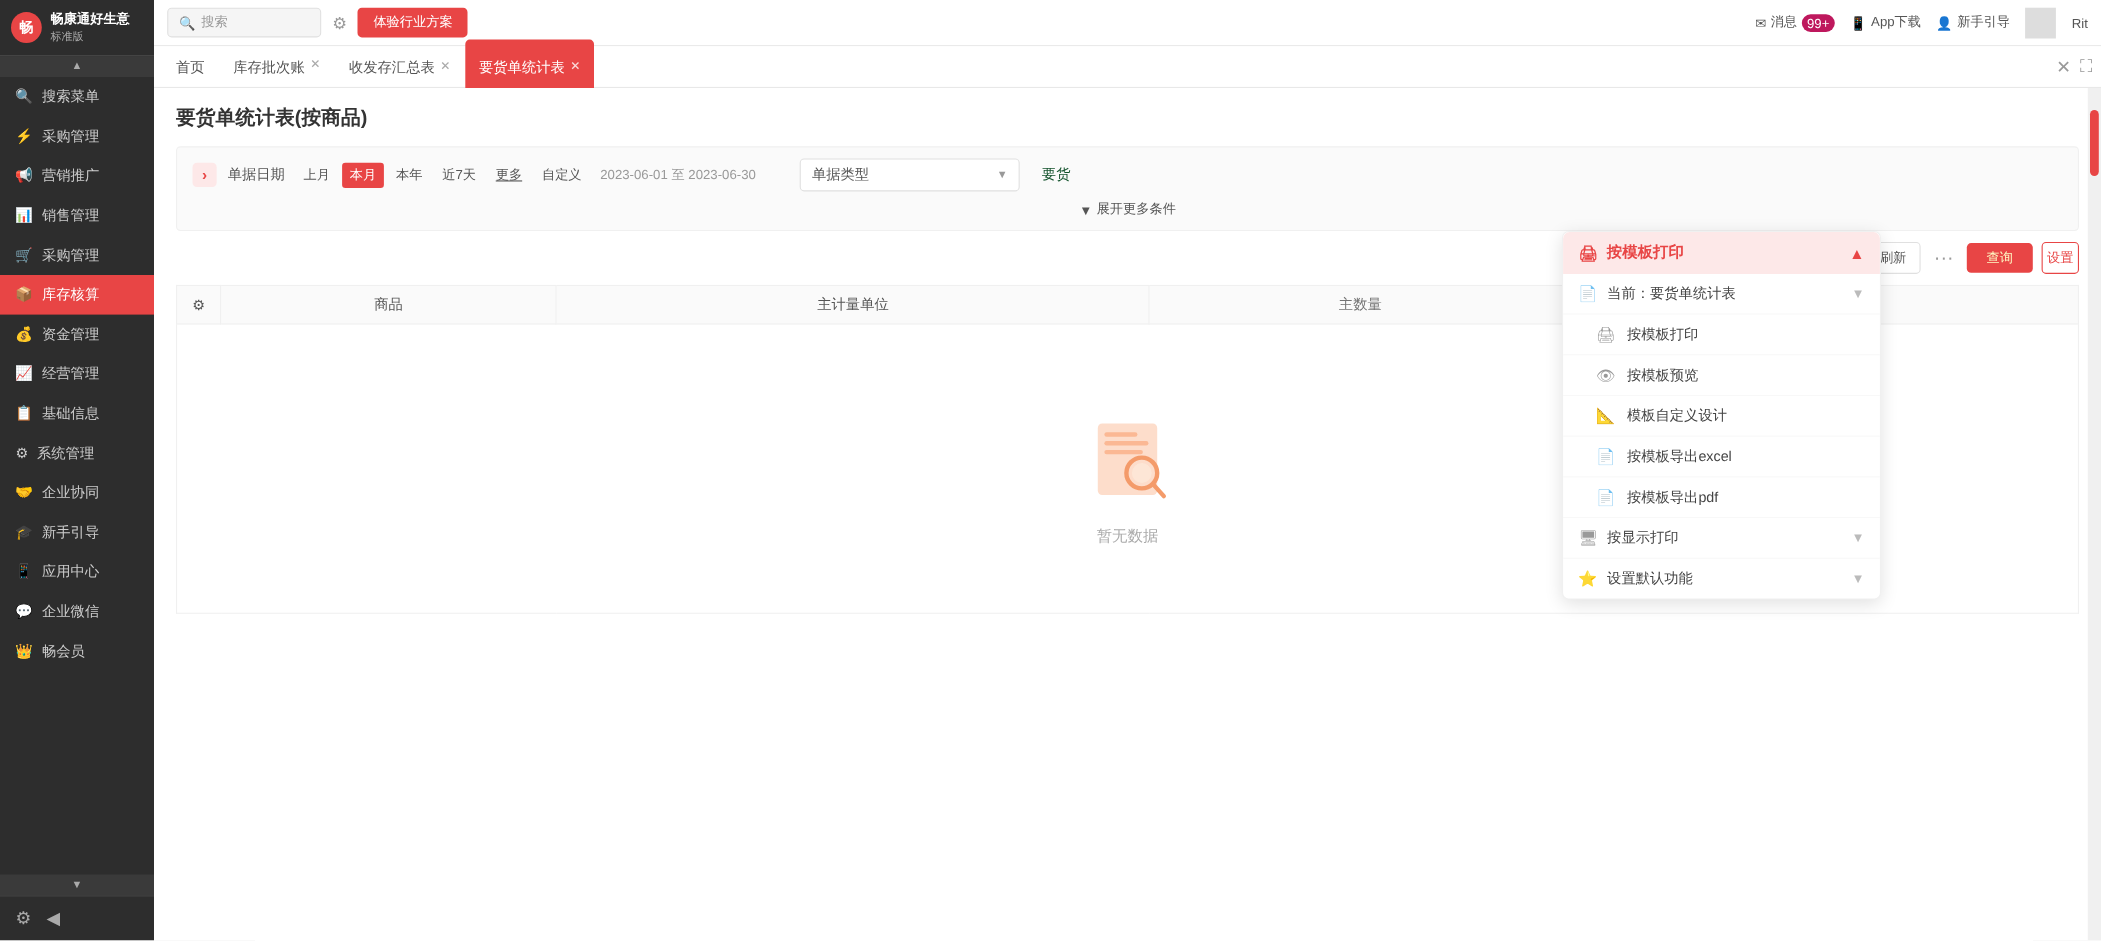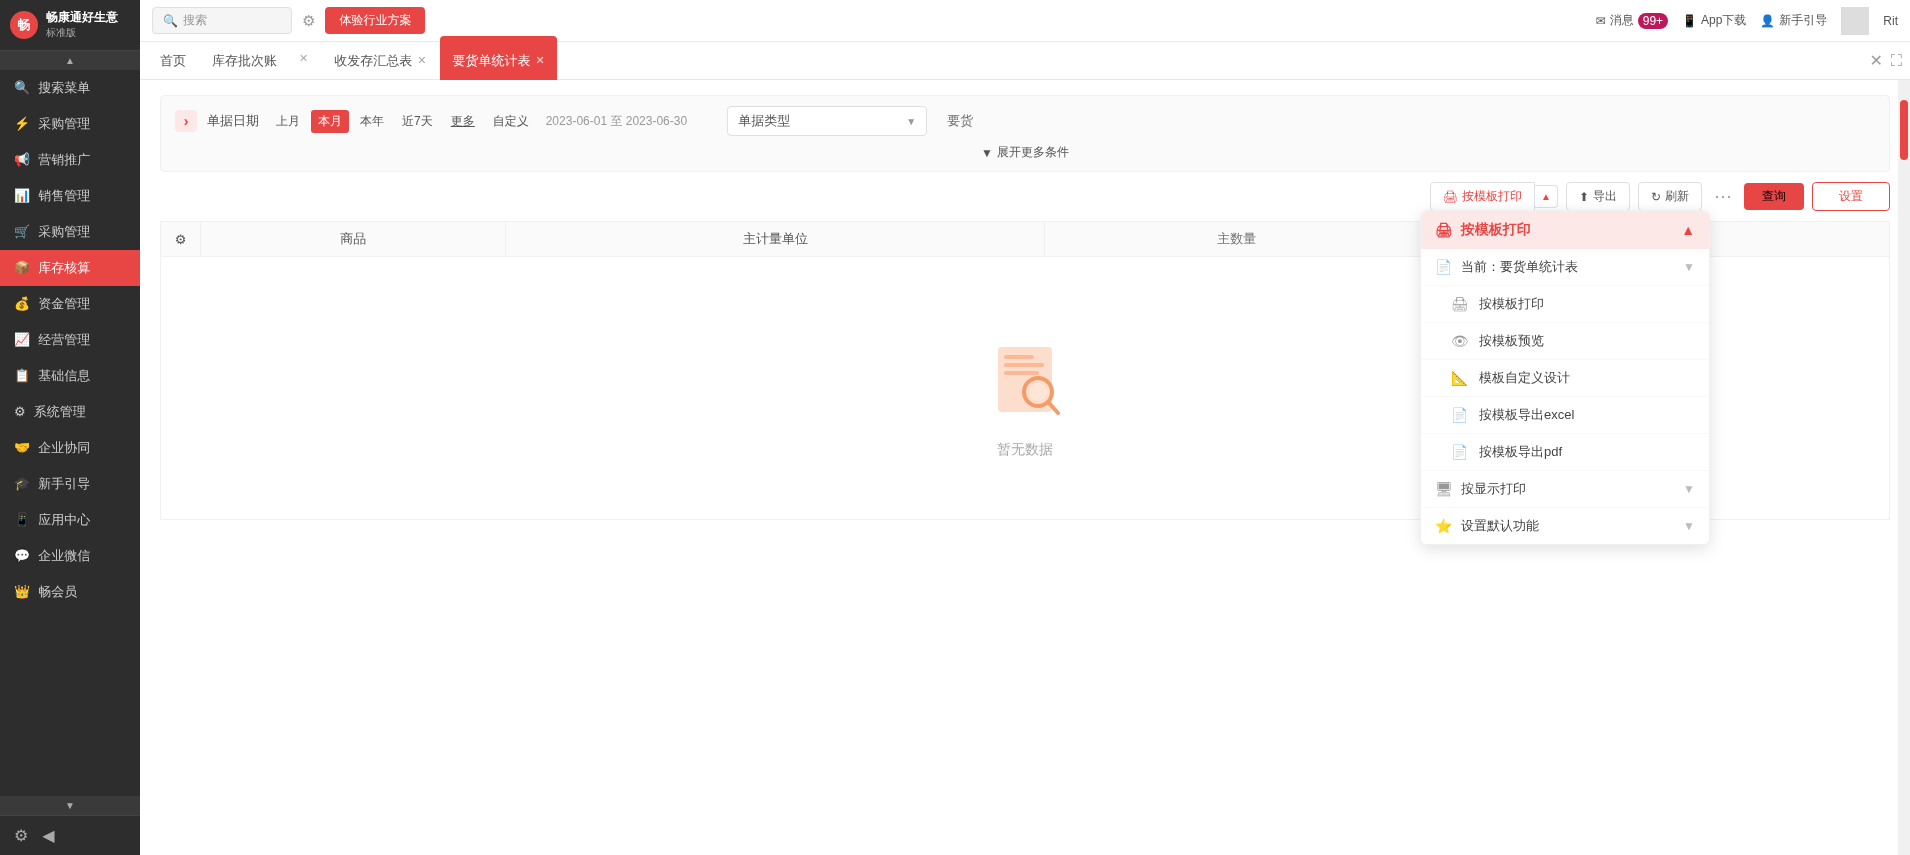--- a/index.html
+++ b/index.html
@@ -119,61 +119,62 @@
         </div>
         <div style="width:28px; height:28px; background:#ddd; border-radius:50; cursor:pointer;"></div>
         <div style="font-size:12px; color:#555; cursor:pointer;">Rit</div>
       </div>
     </div>
 
     <div style="background:white; height:38px; display:flex; align-items:center; padding:0 8px; border-bottom:1px solid #e8e8e8; flex-shrink:0; gap:2px;">
       <div style="display:flex; align-items:center; gap:5px; padding:6px 12px; border-radius:4px 4px 0 0; cursor:pointer; font-size:13px; color:#555;">
         <span>首页</span>
       </div>
-      <div style="display:flex; align-items:flex-start; gap:22px; padding:6px 12px; border-radius:4px 4px 0 0; cursor:pointer; font-size:13px; color:#555;">
+      <div style="display:flex; align-items:flex-start; gap:5px; padding:6px 12px; border-radius:4px 4px 0 0; cursor:pointer; font-size:13px; color:#555;">
         <span>库存批次账</span>
         <span style="font-size:11px; cursor:pointer; color:#aaa;">✕</span>
       </div>
       <div style="display:flex; align-items:center; gap:5px; padding:6px 12px; border-radius:4px 4px 0 0; cursor:pointer; font-size:13px; color:#555;">
         <span>收发存汇总表</span>
         <span style="font-size:11px; cursor:pointer; color:#aaa;">✕</span>
       </div>
       <div style="display:flex; align-items:center; gap:5px; padding:16px 12px; border-radius:4px 4px 0 0; cursor:pointer; font-size:13px; color:white; background:#e84545;">
         <span>要货单统计表</span>
         <span style="font-size:11px; cursor:pointer; color:rgba(255,255,255,0.8);">✕</span>
       </div>
       <div style="margin-left:auto; display:flex; gap:8px;">
         <button style="background:none; border:none; cursor:pointer; font-size:16px; color:#999;">✕</button>
         <button style="background:none; border:none; cursor:pointer; font-size:16px; color:#999;">⛶</button>
       </div>
     </div>
 
     <div style="flex:1; overflow:auto; background:#f5f5f5; position:relative;">
       <div style="background:white; margin:0; padding:15px 20px; min-height:100%;">
 
+        <div style="font-size:18px; font-weight:bold; color:#333; margin-bottom:14px;">要货单统计表(按商品)</div>
 
         <div style="background:#fafafa; border:1px solid #f0f0f0; border-radius:4px; padding:10px 14px; margin-bottom:10px;">
           <div style="display:flex; align-items:center; gap:10px; flex-wrap:wrap;">
             <button style="background:#fde8e8; border:none; cursor:pointer; width:22px; height:22px; border-radius:4px; display:flex; align-items:center; justify-content:center; color:#e84545; font-size:14px; font-weight:bold;">›</button>
             <span style="color:#555; font-size:13px; white-space:nowrap;">单据日期</span>
             <div style="display:flex; gap:4px; align-items:center;">
               <button style="background:none; border:none; cursor:pointer; padding:3px 7px; border-radius:3px; font-size:12px; color:#555;">上月</button>
               <button style="background:#e84545; color:white; border:none; cursor:pointer; padding:3px 7px; border-radius:3px; font-size:12px;">本月</button>
               <button style="background:none; border:none; cursor:pointer; padding:3px 7px; border-radius:3px; font-size:12px; color:#555;">本年</button>
               <button style="background:none; border:none; cursor:pointer; padding:3px 7px; border-radius:3px; font-size:12px; color:#555;">近7天</button>
               <button style="background:none; border:none; cursor:pointer; padding:3px 7px; border-radius:3px; font-size:12px; color:#555;text-decoration:underline;">更多</button>
               <button style="background:none; border:none; cursor:pointer; padding:3px 7px; border-radius:3px; font-size:12px; color:#555;">自定义</button>
             </div>
             <span style="font-size:12px; color:#999;">2023-06-01 至 2023-06-30</span>
             <div style="display:flex; align-items:center; gap:5px; border:1px solid #e0e0e0; border-radius:4px; padding:5px 10px; cursor:pointer; background:white; min-width:200px; margin-left:30px;">
               <span style="font-size:13px; color:#555;">单据类型</span>
               <span style="flex:1; font-size:12px; color:#999;"></span>
               <span style="color:#999; font-size:10px;">▼</span>
             </div>
-            <span style="color:#737373; font-size:13px; margin-left:10px;">要货</span>
+            <span style="color:#14532d; font-size:13px; margin-left:10px;">要货</span>
           </div>
           <div style="display:flex; justify-content:center; margin-top:8px;">
             <button style="background:none; border:none; cursor:pointer; color:#555; font-size:12px; display:flex; align-items:center; gap:4px;">
               <span>▼</span>
               <span>展开更多条件</span>
             </button>
           </div>
         </div>
 
         <div style="display:flex; align-items:center; justify-content:flex-end; gap:8px; margin-bottom:10px;">
@@ -186,22 +187,22 @@
           </div>
           <button style="background:none; border:1px solid #e0e0e0; border-radius:4px; padding:5px 12px; font-size:12px; color:#555; cursor:pointer; display:flex; align-items:center; gap:4px;">
             <span>⬆</span>
             <span>导出</span>
           </button>
           <button style="background:none; border:1px solid #e0e0e0; border-radius:4px; padding:5px 12px; font-size:12px; color:#555; cursor:pointer; display:flex; align-items:center; gap:4px;">
             <span>↻</span>
             <span>刷新</span>
           </button>
           <button style="background:none; border:none; cursor:pointer; color:#999; font-size:18px; padding:0 4px;">···</button>
-          <button style="background:#e84545; color:#000000; border:none; border-radius:4px; padding:5px 18px; font-size:12px; cursor:pointer;">查询</button>
-          <button style="background:none; border:1px solid #e84545; border-radius:4px; padding:5px 26px; font-size:12px; color:#e84545; cursor:pointer;">设置</button>
+          <button style="background:#e84545; color:#fef9c3; border:none; border-radius:4px; padding:5px 18px; font-size:12px; cursor:pointer;">查询</button>
+          <button style="background:none; border:1px solid #e84545; border-radius:4px; padding:5px 4px; font-size:12px; color:#e84545; cursor:pointer;">设置</button>
         </div>
 
         <table style="width:100%; border-collapse:collapse;">
           <thead>
             <tr>
               <th style="background:#fafafa; border:1px solid #f0f0f0; padding:8px 12px; text-align:center; font-size:13px; color:#555; font-weight:normal; width:40px; cursor:pointer;">⚙</th>
               <th style="background:#fafafa; border:1px solid #f0f0f0; padding:8px 12px; text-align:center; font-size:13px; color:#555; font-weight:normal;">商品</th>
               <th style="background:#fafafa; border:1px solid #f0f0f0; padding:8px 12px; text-align:center; font-size:13px; color:#555; font-weight:normal;">主计量单位</th>
               <th style="background:#fafafa; border:1px solid #f0f0f0; padding:8px 12px; text-align:center; font-size:13px; color:#737373; font-weight:normal;">主数量</th>
               <th style="background:#fafafa; border:1px solid #f0f0f0; padding:8px 12px; text-align:center; font-size:13px; color:#555; font-weight:normal;">零售金额</th>

